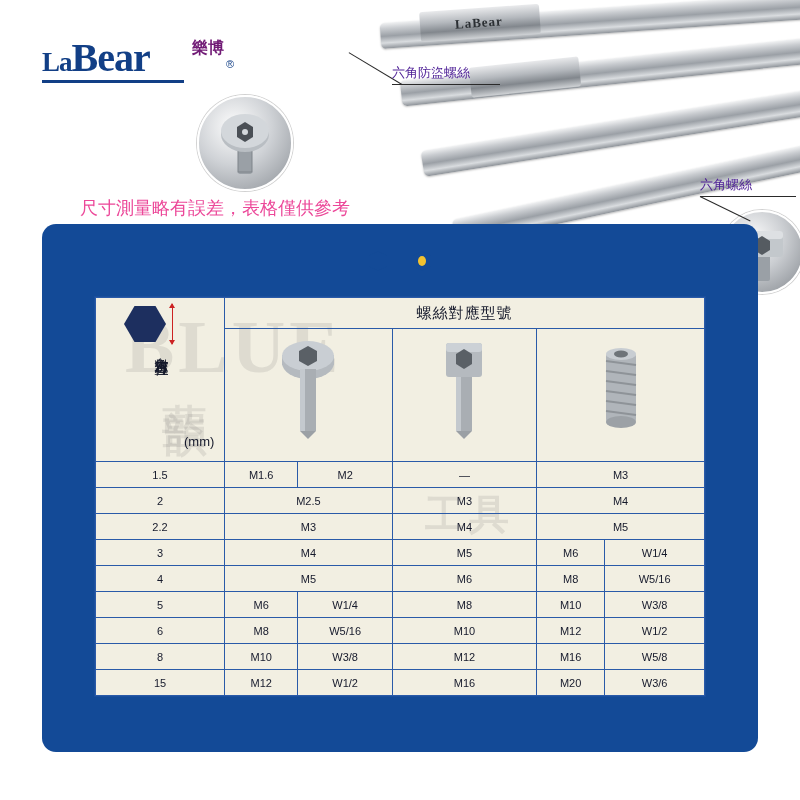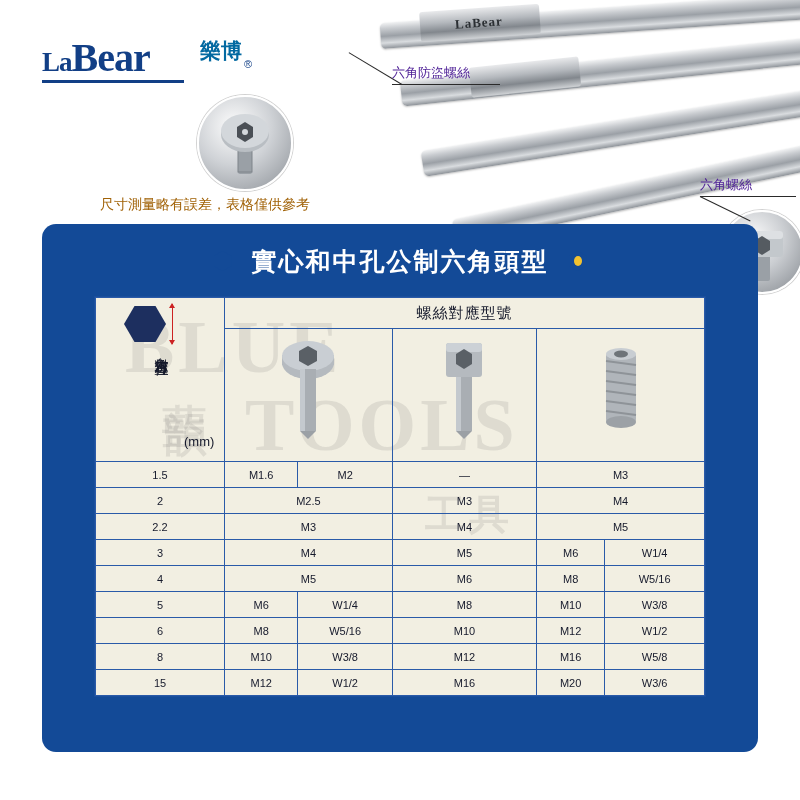--- a/index.html
+++ b/index.html
@@ -29,24 +29,24 @@
     font-size: 40px;
     letter-spacing: -1px;
     color: #123f86;
     line-height: 1;
   }
   #brand .logo-main .small {
     font-size: 27px;
     vertical-align: baseline;
   }
   #brand .logo-cn {
-    font-size: 21px;
-    color: #0369a1;
+    font-size: 16px;
+    color: #701a75;
     font-weight: bold;
-    margin-left: 16px;
+    margin-left: 8px;
     margin-top: 2px;
     line-height: 1;
   }
   #brand .logo-reg {
     font-size: 11px;
     color: #123f86;
     margin-left: 2px;
     margin-top: 20px;
   }
   #brand .logo-stack {
@@ -149,24 +149,24 @@
   #leader-hex-1 { left: 700px; top: 196px; width: 96px; }
   #leader-hex-2 {
     left: 700px; top: 196px; width: 56px;
     transform-origin: left center;
     transform: rotate(26deg);
   }
 
   
   #note {
     position: absolute;
-    left: 100px;
+    left: 80px;
     top: 196px;
-    font-size: 14px;
-    color: #a16207;
+    font-size: 18px;
+    color: #ec4899;
   }
 
   
   #panel {
     position: absolute;
     left: 42px;
     top: 224px;
     width: 716px;
     height: 528px;
     background: #134a97;
@@ -373,30 +373,28 @@
 <div class="leader" id="leader-hex-2"></div>
 <div class="callout-label" id="label-hex">六角螺絲</div>
 
 <div id="note">尺寸測量略有誤差，表格僅供參考</div>
 
 <div id="panel">
   <div id="panel-title-row">
     <span class="hex-badge">
       <span class="outer"></span><span class="inner"></span>
     </span>
-    <span id="panel-title">實心和中孔公制六角頭型</span>
     <span class="hex-badge ring">
       <span class="outer"></span><span class="inner"></span><span class="inner2"></span>
     </span>
   </div>
 
   <div id="table-wrap">
     <div id="wm">
       <div class="wm-text wm1">BLUE</div>
-      <div class="wm-text wm2">TOOLS</div>
       <div class="wm-text wm3">藍韻</div>
       <div class="wm-text wm4">工具</div>
     </div>
 
     <table>
       <tbody>
           <tr>
         <td class="hdr-diam" rowspan="2">
           <span class="hex-swatch"></span>
           <span class="arrow-v"></span>

